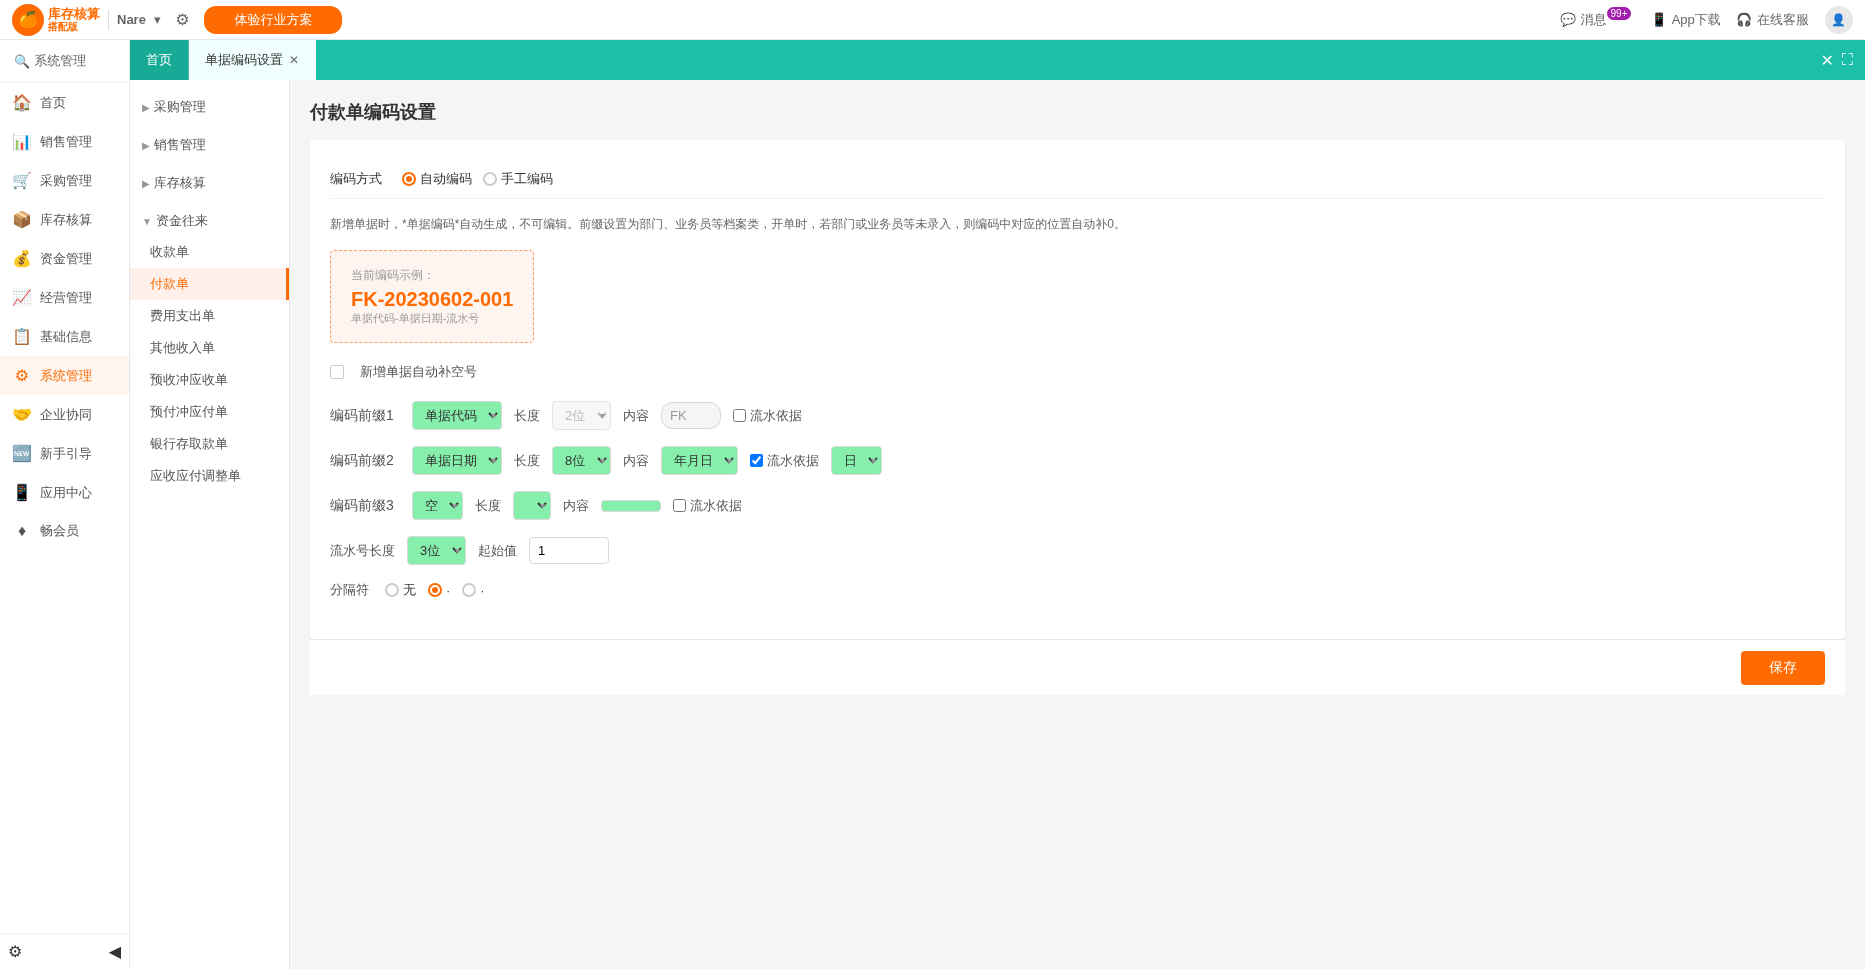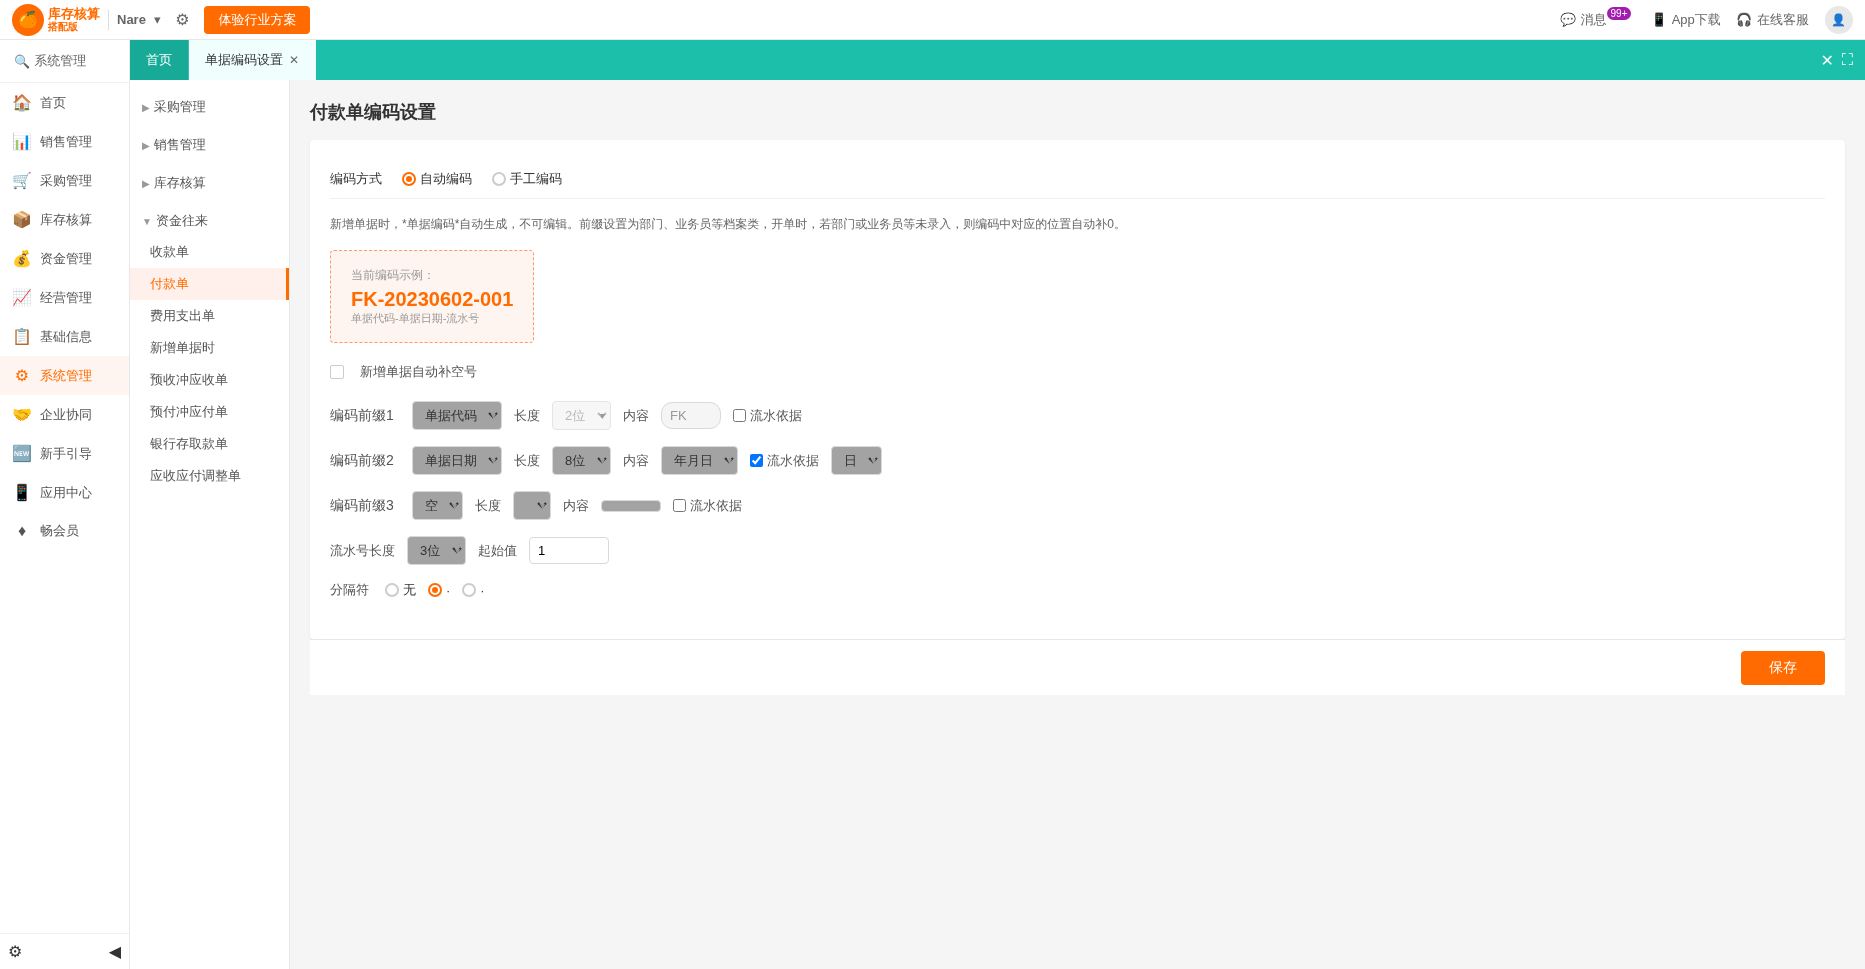--- a/index.html
+++ b/index.html
@@ -21,21 +21,21 @@
     .top-bar-left { display: flex; align-items: center; gap: 8px; }
     .top-bar-logo { color: #ff6b00; font-weight: bold; font-size: 14px; display: flex; align-items: center; gap: 4px; }
     .logo-icon { width: 32px; height: 32px; background: #ff6b00; border-radius: 50%; display: flex; align-items: center; justify-content: center; color: white; font-size: 16px; }
     .logo-text { line-height: 1.2; }
     .logo-text .main { font-size: 13px; color: #ff6b00; }
     .logo-text .sub { font-size: 10px; color: #ff6b00; }
     .top-bar-divider { width: 1px; height: 20px; background: #ddd; }
     .top-bar-workspace { color: #666; font-size: 13px; font-weight: bold; }
     .top-bar-dropdown { display: flex; align-items: center; gap: 4px; color: #666; cursor: pointer; }
     .settings-btn { width: 28px; height: 28px; display: flex; align-items: center; justify-content: center; color: #666; cursor: pointer; font-size: 16px; }
-    .trial-btn { background: #ff6b00; color: white; border: none; padding: 5px 14px; border-radius: 4px; cursor: pointer; font-size: 13px; }
+    .trial-btn { background: #ff6b00; color: white; border: none; padding: 5px 30px; border-radius: 12px; cursor: pointer; font-size: 13px; }
     .top-bar-right { display: flex; align-items: center; gap: 16px; }
     .top-bar-right-item { display: flex; align-items: center; gap: 4px; color: #666; font-size: 13px; cursor: pointer; }
     .badge { background: #a21caf; color: white; border-radius: 8px; padding: 1px 4px; font-size: 10px; position: relative; top: -6px; left: -4px; }
     .user-avatar { background: #e8e8e8; border-radius: 50%; width: 28px; height: 28px; display: flex; align-items: center; justify-content: center; color: #999; font-size: 12px; }
 
     
     .layout { display: flex; margin-top: 40px; height: calc(100vh - 40px); }
 
     
     .sidebar {
@@ -165,21 +165,21 @@
     
     .encoding-method {
       display: flex;
       align-items: center;
       gap: 20px;
       padding: 10px 0;
       border-bottom: 1px solid #f0f0f0;
       margin-bottom: 16px;
     }
     .encoding-method label { font-size: 13px; color: #333; }
-    .radio-group { display: flex; align-items: center; gap: 20px; }
+    .radio-group { display: flex; align-items: center; gap: 11px; }
     .radio-item { display: flex; align-items: center; gap: 4px; cursor: pointer; font-size: 13px; }
     .radio-dot { width: 14px; height: 14px; border-radius: 50%; border: 2px solid #ccc; display: flex; align-items: center; justify-content: center; }
     .radio-dot.checked { border-color: #ff6b00; }
     .radio-dot.checked::after { content: ''; width: 6px; height: 6px; border-radius: 50%; background: #ff6b00; }
 
     
     .info-text { font-size: 12px; color: #666; margin-bottom: 16px; line-height: 1.6; }
 
     
     .code-preview {
@@ -201,21 +201,21 @@
     
     .form-row {
       display: flex;
       align-items: center;
       gap: 12px;
       margin-bottom: 16px;
     }
     .form-label { width: 70px; color: #555; font-size: 14px; flex-shrink: 0; }
     .form-select-wrapper { position: relative; display: inline-flex; align-items: center; }
     .form-select-wrapper::after { content: '▾'; position: absolute; right: 6px; color: #999; font-size: 10px; pointer-events: none; }
-    .form-input { border: 1px solid #d9d9d9; border-radius: 4px; padding: 5px 8px; font-size: 13px; color: #333; background: #a3a3a3; }
+    .form-input { border: 1px solid #d9d9d9; border-radius: 4px; padding: 5px 8px; font-size: 13px; color: #333; background: #86efac; }
     .form-input.readonly { background: #f5f5f5; color: #999; }
     .form-content-label { font-size: 13px; color: #555; }
     .checkbox-inline { display: flex; align-items: center; gap: 4px; font-size: 13px; color: #555; }
     .checkbox-inline input[type=checkbox] { cursor: pointer; }
     .form-day-select { display: flex; align-items: center; gap: 4px; }
 
     
     .serial-row { display: flex; align-items: center; gap: 12px; margin-bottom: 16px; }
     .serial-label { color: #555; font-size: 13px; }
     .start-value-input { border: 1px solid #d9d9d9; border-radius: 4px; padding: 5px 8px; font-size: 13px; width: 80px; }
@@ -389,21 +389,21 @@
           </div>
         </div>
         <div class="sec-sidebar-group">
           <div class="sec-sidebar-group-title">
             <span class="arrow">▼</span>
             <span>资金往来</span>
           </div>
           <div class="sec-sidebar-item">收款单</div>
           <div class="sec-sidebar-item active">付款单</div>
           <div class="sec-sidebar-item">费用支出单</div>
-          <div class="sec-sidebar-item">新增单据时</div>
+          <div class="sec-sidebar-item">其他收入单</div>
           <div class="sec-sidebar-item">预收冲应收单</div>
           <div class="sec-sidebar-item">预付冲应付单</div>
           <div class="sec-sidebar-item">银行存取款单</div>
           <div class="sec-sidebar-item">应收应付调整单</div>
         </div>
       </div>
 
       <div class="page-content">
         <div class="page-title">付款单编码设置</div>
 

